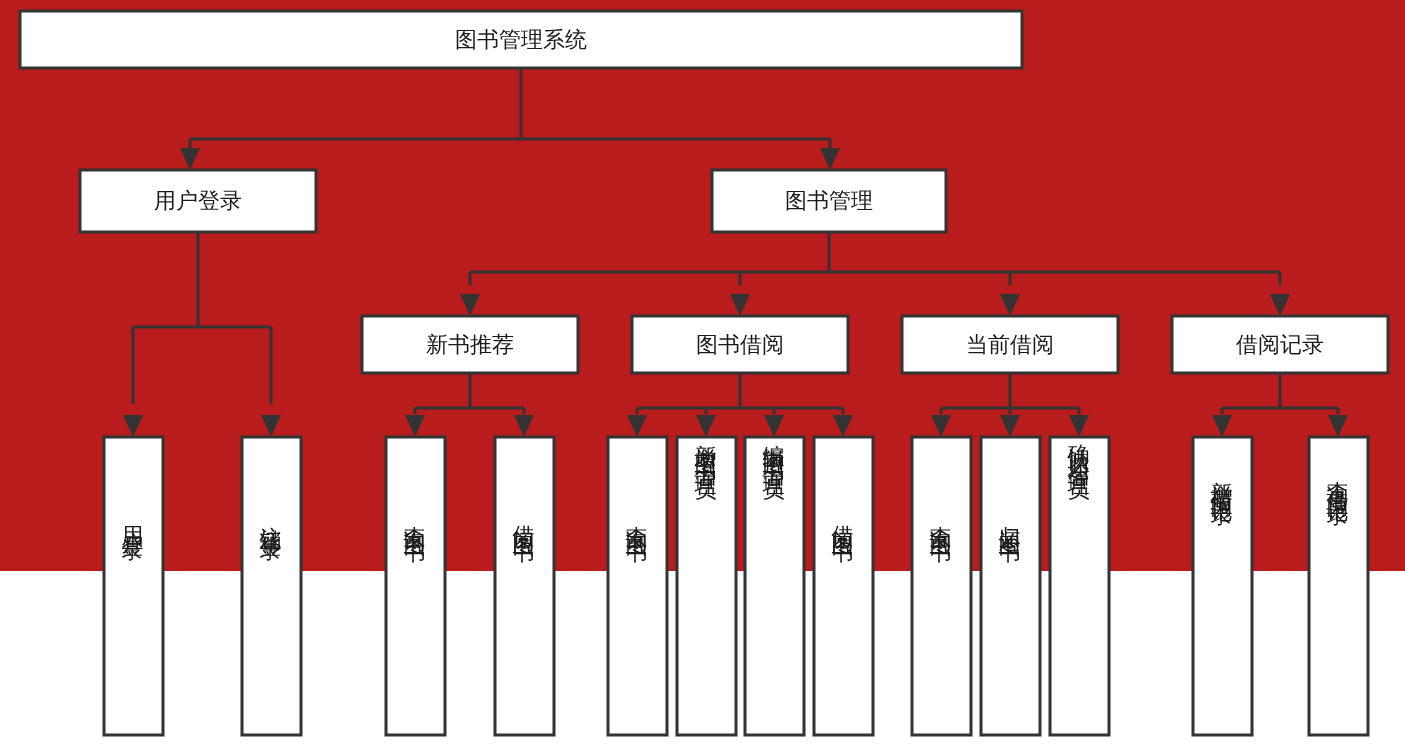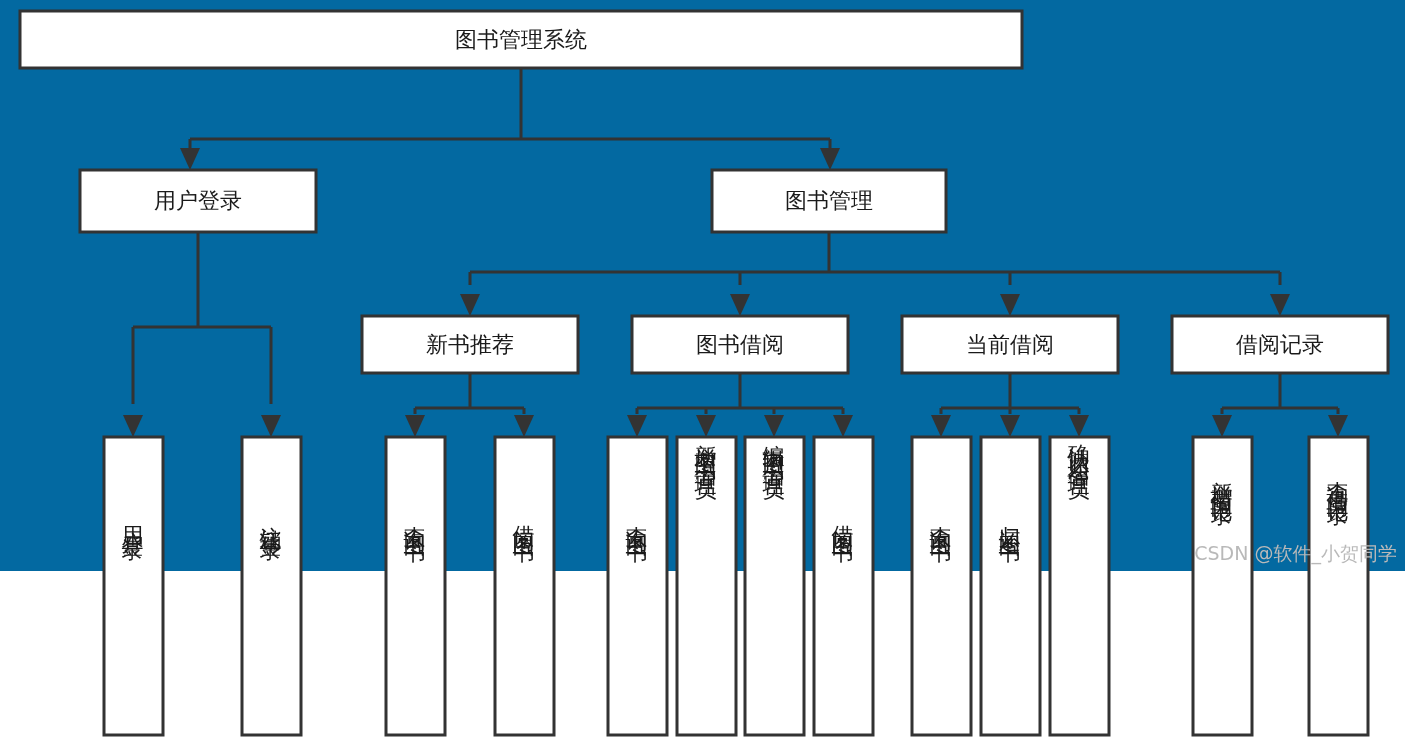--- a/index.html
+++ b/index.html
@@ -10,21 +10,21 @@
   body {
     width: 1405px;
     height: 747px;
     font-family: "DejaVu Sans", "Liberation Sans", sans-serif;
     overflow: hidden;
   }
   #diagram-root {
     position: relative;
     width: 1405px;
     height: 571px;
-    background: #0369a1;
+    background: #b91c1c;
   }
   svg#chart-svg {
     position: absolute;
     left: 0;
     top: 0;
     width: 1405px;
     height: 747px;
   }
   .node-box {
     fill: #ffffff;
@@ -214,15 +214,14 @@
       <rect class="node-box" x="1193" y="437" width="59" height="298"></rect>
       <text class="node-label-v" x="1222" y="478" text-anchor="middle">新增借阅记录</text>
     </g>
     <g>
       <rect class="node-box" x="1309" y="437" width="59" height="298"></rect>
       <text class="node-label-v" x="1338" y="478" text-anchor="middle">查询借阅记录</text>
     </g>
 
   </svg>
 
-  <div class="watermark">CSDN @软件_小贺同学</div>
 
 </div>
 
 </body></html>

